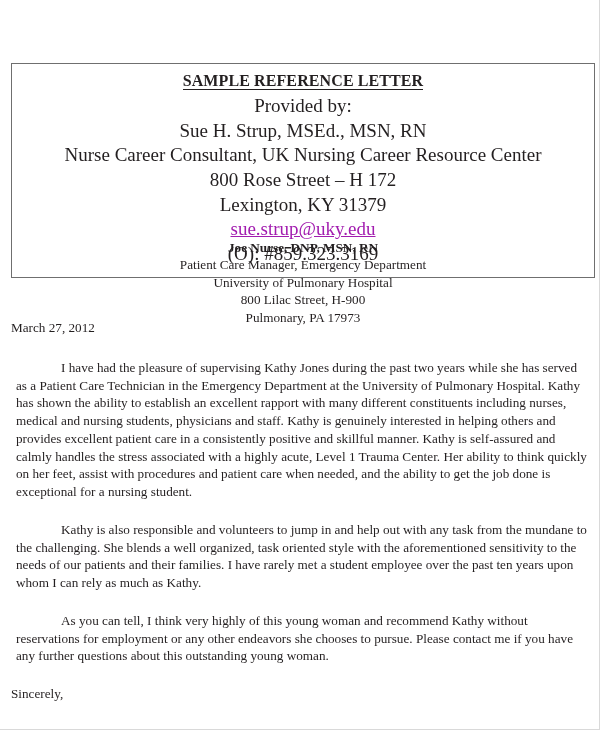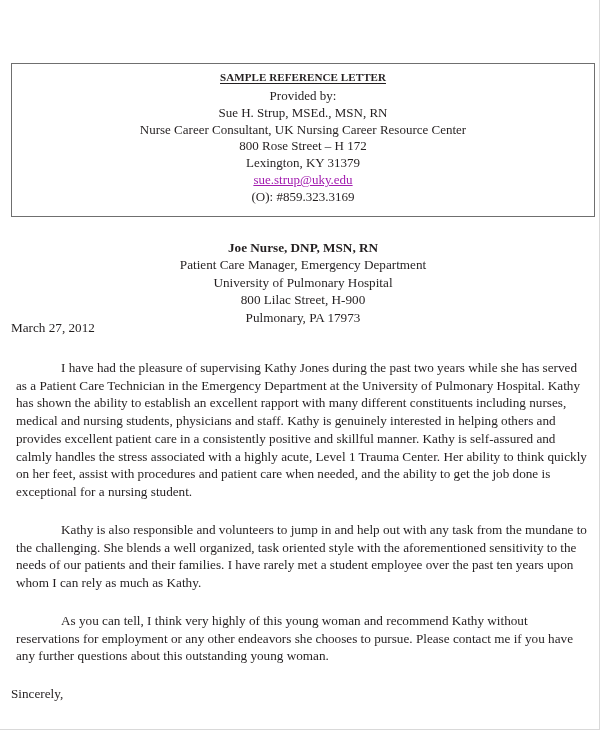--- a/index.html
+++ b/index.html
@@ -36,38 +36,38 @@
     left: 11px;
     top: 63px;
     width: 584px;
     box-sizing: border-box;
     border: 1px solid #6f6f6f;
     padding: 6px 10px 10px 10px;
   }
   .doc-title {
     text-align: center;
     font-weight: bold;
-    font-size: 11px;
+    font-size: 16px;
     letter-spacing: 0.1px;
     margin: 1px 0 3px 0;
     line-height: 1.25;
   }
   .doc-title span {
     border-bottom: 1.6px solid #231f20;
     padding-bottom: 0px;
   }
   .intro {
     text-align: center;
     font-size: 13.2px;
     line-height: 1.30;
     margin: 0 4px 0 4px;
   }
   .provider-line {
     text-align: center;
-    font-size: 13px;
+    font-size: 19px;
     line-height: 1.30;
   }
   .provider-line.email a {
     color: #a21caf;
   }
   
   .recipient {
     position: absolute;
     left: 11px;
     top: 239px;

